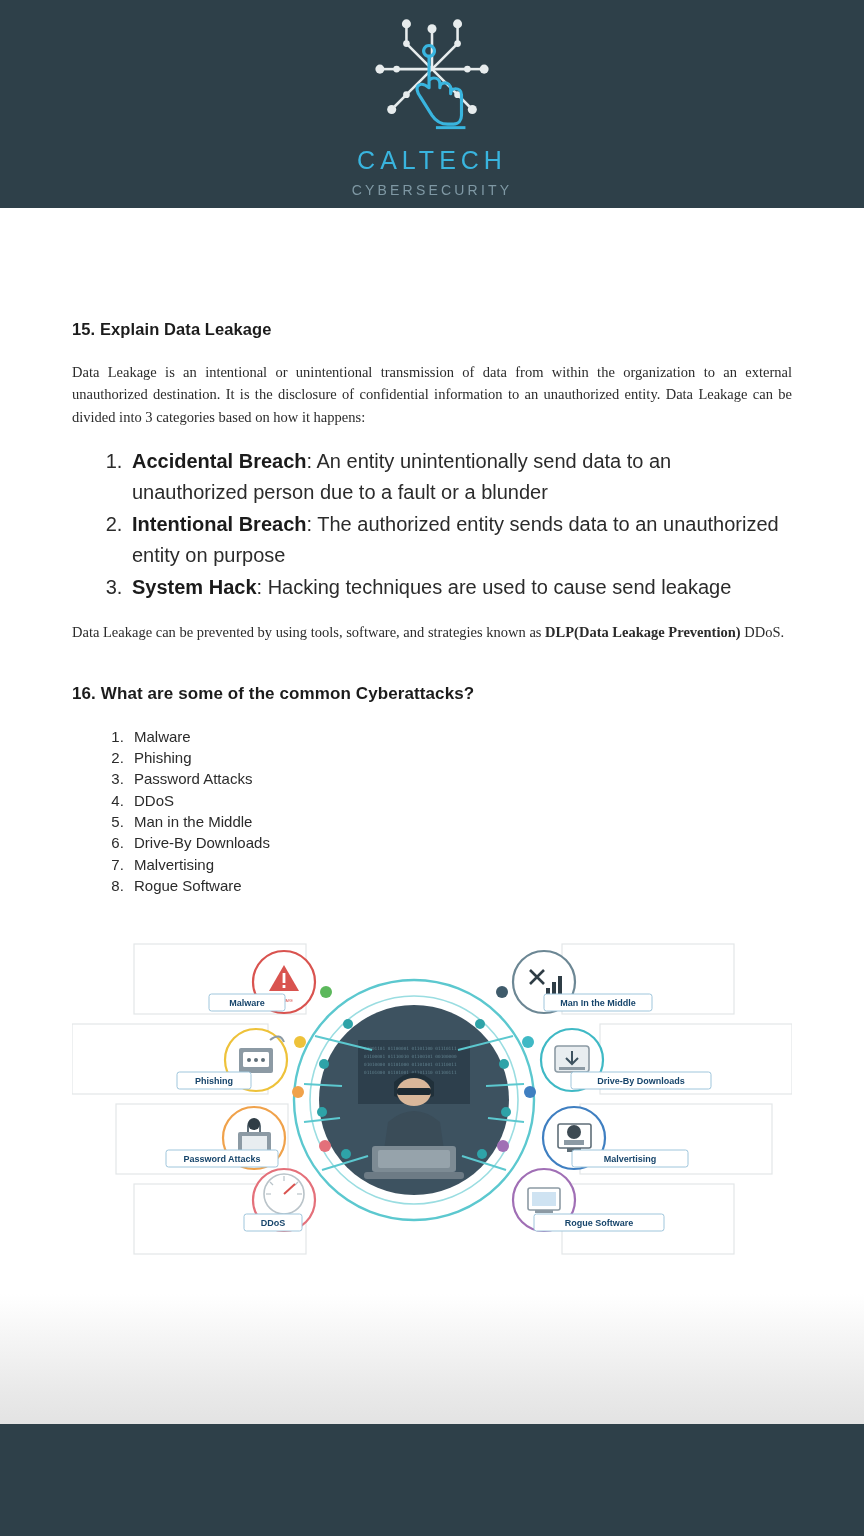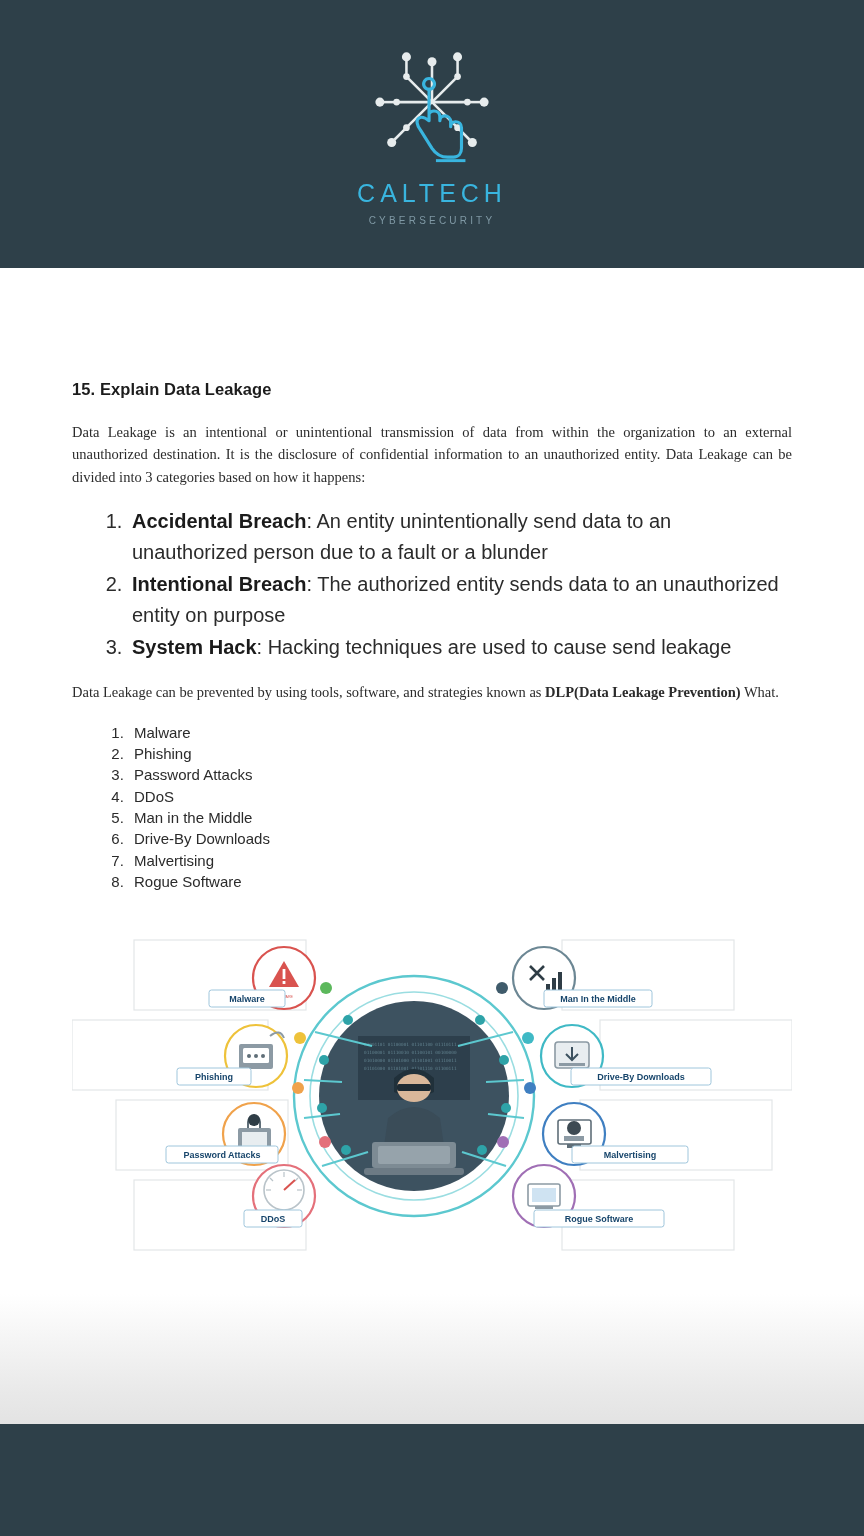--- a/index.html
+++ b/index.html
@@ -14,21 +14,21 @@
   }
   .page {
     position: relative;
     width: 864px;
     height: 1536px;
     background: #ffffff;
   }
 
   
   .header-band {
-    height: 268px;
+    height: 208px;
     background: #2e4049;
     display: flex;
     align-items: center;
     justify-content: center;
   }
   .logo-wrap {
     display: flex;
     flex-direction: column;
     align-items: center;
     justify-content: center;
@@ -37,21 +37,21 @@
   .brand-name {
     color: #39b5df;
     font-size: 25px;
     letter-spacing: 5px;
     font-weight: 400;
     margin-top: 4px;
     font-family: "Liberation Sans", sans-serif;
   }
   .brand-sub {
     color: #7f98a4;
-    font-size: 10px;
+    font-size: 14px;
     letter-spacing: 3.2px;
     margin-top: 7px;
   }
 
   
   .content {
     padding: 100px 72px 0 72px;
   }
   h2.qtitle {
     font-size: 16.5px;
@@ -177,22 +177,23 @@
 
     <h2 class="qtitle">15. Explain Data Leakage</h2>
     <p class="body">Data Leakage is an intentional or unintentional transmission of data from within the organization to an external unauthorized destination. It is the disclosure of confidential information to an unauthorized entity. Data Leakage can be divided into 3 categories based on how it happens:</p>
 
     <ol class="num tight">
       <li><b>Accidental Breach</b><span>: An entity unintentionally send data to an unauthorized person due to a fault or a blunder</span></li>
       <li><b>Intentional Breach</b><span>: The authorized entity sends data to an unauthorized entity on purpose</span></li>
       <li><b>System Hack</b><span>: Hacking techniques are used to cause send leakage</span></li>
     </ol>
 
-    <p class="body"><span>Data Leakage can be prevented by using tools, software, and strategies known as </span><b>DLP(Data Leakage Prevention)</b><span> What.</span></p>
-
+    <p class="body"><span>Data Leakage can be prevented by using tools, software, and strategies known as </span><b>DLP(Data Leakage Prevention)</b><span> DDoS.</span></p>
+
+    <h2 class="qtitle second">16. What are some of the common Cyberattacks?</h2>
 
     <ol class="simple">
       <li>Malware</li>
       <li>Phishing</li>
       <li>Password Attacks</li>
       <li>DDoS</li>
       <li>Man in the Middle</li>
       <li>Drive-By Downloads</li>
       <li>Malvertising</li>
       <li>Rogue Software</li>

